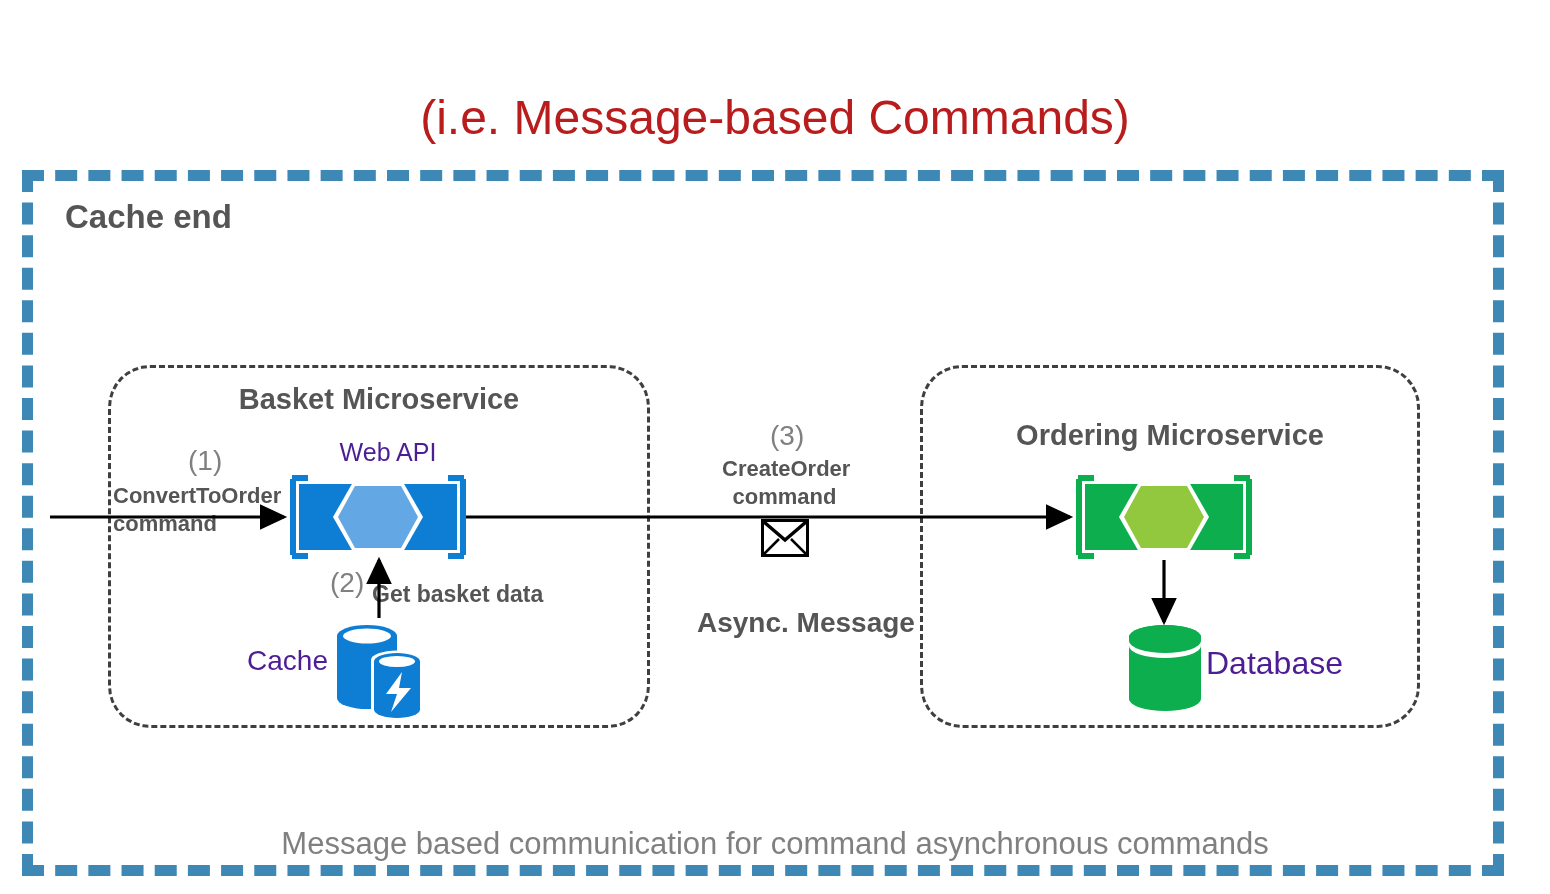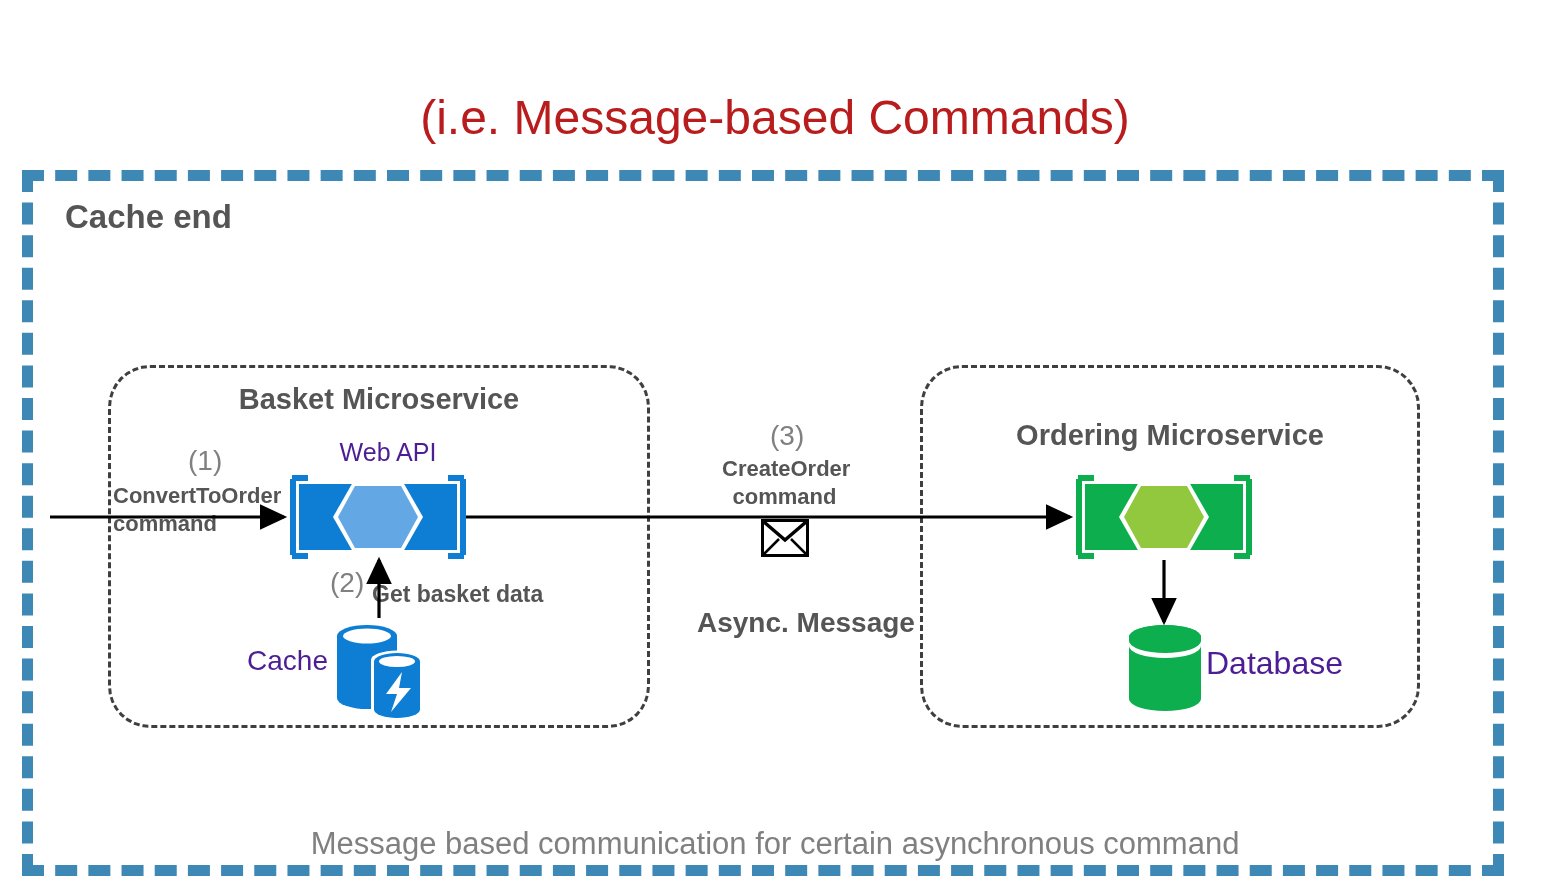--- a/index.html
+++ b/index.html
@@ -163,21 +163,21 @@
 </style>
 </head>
 <body>
 
 <div id="canvas">
 
   <div class="title-sub">(i.e. Message-based Commands)</div>
 
   <div class="backend-box"></div>
   <div class="backend-label">Cache end</div>
-  <div class="footer-note">Message based communication for certain asynchronous command</div>
+  <div class="footer-note">Message based communication for command asynchronous commands</div>
 
   <div class="ms-box" id="basket-box"></div>
   <div class="ms-title" id="basket-title">Basket Microservice</div>
 
   <div class="ms-box" id="ordering-box"></div>
   <div class="ms-title" id="ordering-title">Ordering Microservice</div>
 
   <div class="cap" id="webapi-cap">Web API</div>
   <div class="cap" id="cache-cap">Cache</div>
   <div class="cap" id="database-cap">Database</div>

